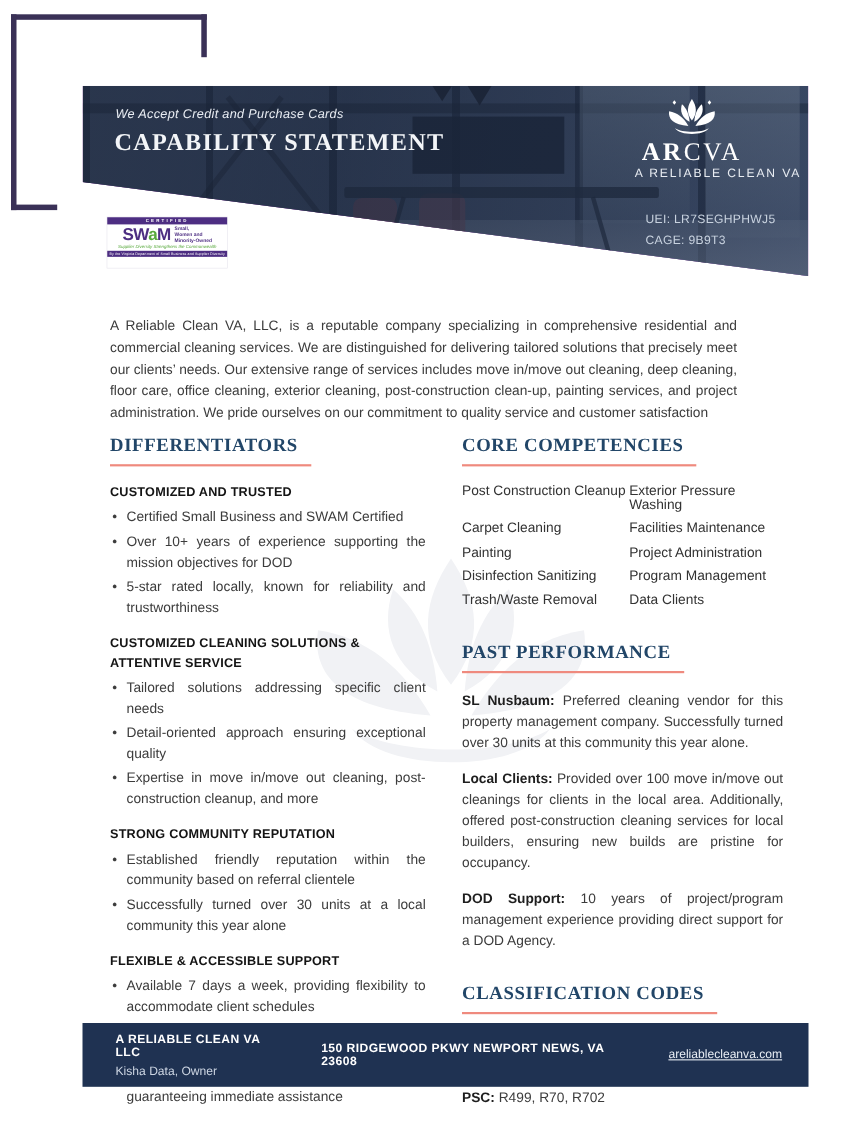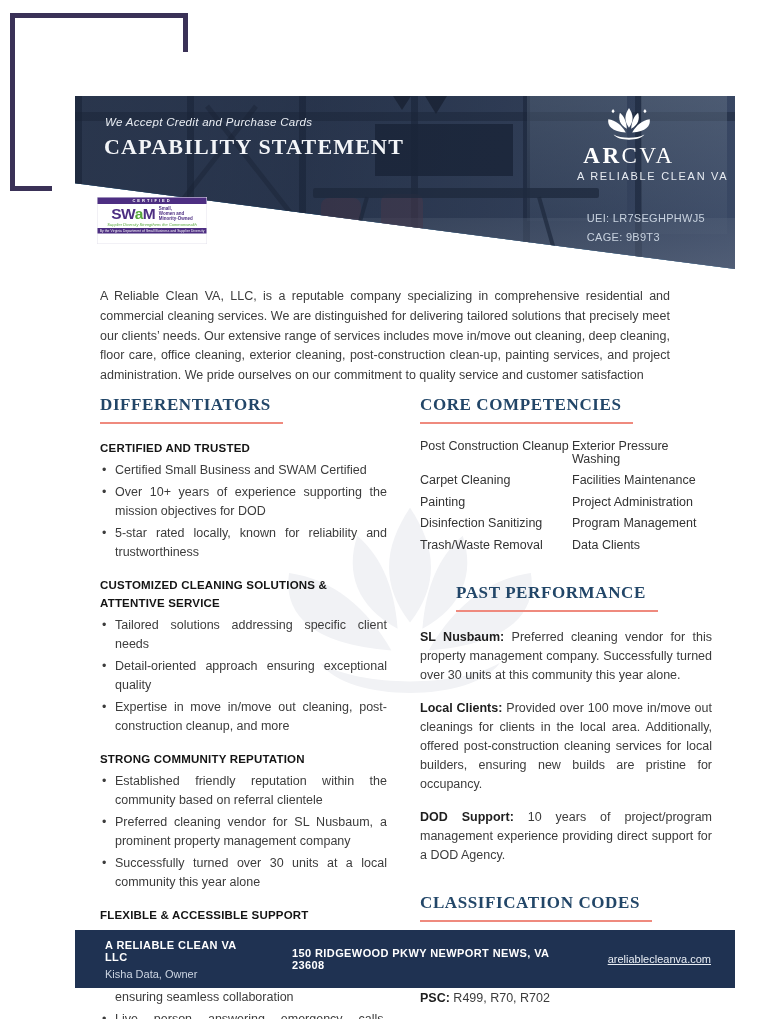--- a/index.html
+++ b/index.html
@@ -11,23 +11,23 @@
 
   
   .cf { position:absolute; background:#3a3157; }
   .cf-top    { left:10px;  top:13px;  width:178px; height:5px; }
   .cf-left   { left:10px;  top:13px;  width:5px;   height:178px; }
   .cf-right  { left:183px; top:13px;  width:5px;   height:39px; }
   .cf-bottom { left:10px;  top:186px; width:42px;  height:5px; }
 
   
   .hero {
-    position:absolute; left:75px; top:96px; width:660px; height:173px;
+    position:absolute; left:75px; top:78px; width:660px; height:173px;
     clip-path:polygon(0 0, 100% 0, 100% 100%, 0 50.5%);
-    background:#0369a1; overflow:hidden;
+    background:#a21caf; overflow:hidden;
   }
   .hero-photo { position:absolute; inset:0; }
   .ph { position:absolute; }
   .ph-base { inset:0; background:linear-gradient(100deg,#41526f 0%,#2e3d59 35%,#3a4a66 65%,#4d5f82 100%); }
   .ph-mullions { inset:0; background:repeating-linear-gradient(90deg, rgba(12,19,32,.55) 0 7px, rgba(255,255,255,.05) 7px 112px); }
   .ph-beam { left:0; top:16px; width:100%; height:9px; background:rgba(12,19,32,.5); }
   .ph-window1 { left:452px; top:0; width:100px; height:125px; background:linear-gradient(180deg, rgba(173,192,206,.45), rgba(126,146,166,.18)); }
   .ph-window2 { left:566px; top:0; width:86px; height:138px; background:linear-gradient(180deg, rgba(183,200,212,.5), rgba(140,158,176,.22)); }
   .ph-tv { left:300px; top:28px; width:138px; height:52px; background:#0c1422; opacity:.85; }
   .ph-floor { left:0; top:122px; width:100%; height:51px; background:linear-gradient(180deg, rgba(152,167,188,.4), rgba(196,206,219,.5)); }
@@ -94,21 +94,21 @@
   .bullets { list-style:none; }
   .bullets li {
     position:relative; padding-left:15px; font-size:12.5px; line-height:1.52;
     color:#3c3c3c; text-align:justify; margin-bottom:3px;
   }
   .bullets li::before { content:"•"; position:absolute; left:2px; top:0; color:#3c3c3c; }
 
   .comp-grid { display:grid; grid-template-columns:152px 1fr; row-gap:9px; font-size:12.5px; color:#333; margin-bottom:10px; }
   .comp-grid div { line-height:1.0; }
 
-  .pp-h { margin-top:22px;margin-left:36px; }
+  .pp-h { margin-top:22px; }
   .pp-item { font-size:12.5px; line-height:1.52; color:#3c3c3c; text-align:justify; margin-bottom:14px; }
   .pp-label { font-weight:700; color:#1e1e1e; }
 
   .cc-h { margin-top:14px; }
   .cc-line { font-size:12.5px; line-height:1.52; color:#3c3c3c; margin-bottom:13px; }
   .cc-label { font-weight:700; color:#1e1e1e; }
 
   
   .footer {
     position:absolute; left:75px; top:930px; width:660px; height:58px; z-index:2;
@@ -200,42 +200,41 @@
     <path d="M67 9 C71 21 67 32 54 39 C55 26 59 16 67 9 Z"></path>
     <path d="M11 21 C9 34 18 44 44 46 C36 32 25 23 11 21 Z"></path>
     <path d="M89 21 C91 34 82 44 56 46 C64 32 75 23 89 21 Z"></path>
     <path d="M21 50 C34 58 66 58 79 50 C70 63 30 63 21 50 Z"></path>
   </svg>
 
   <section class="col-left">
     <h2 class="section-h">DIFFERENTIATORS</h2>
 
     <div class="group">
-      <div class="group-title">CERTIFIED AND TRUSTED</div>
+      <div class="group-title">CUSTOMIZED AND TRUSTED</div>
       <ul class="bullets">
         <li>Certified Small Business and SWAM Certified</li>
         <li>Over 10+ years of experience supporting the mission objectives for DOD</li>
         <li>5-star rated locally, known for reliability and trustworthiness</li>
       </ul>
     </div>
 
     <div class="group">
       <div class="group-title">CUSTOMIZED CLEANING SOLUTIONS &amp; ATTENTIVE SERVICE</div>
       <ul class="bullets">
         <li>Tailored solutions addressing specific client needs</li>
         <li>Detail-oriented approach ensuring exceptional quality</li>
         <li>Expertise in move in/move out cleaning, post-construction cleanup, and more</li>
       </ul>
     </div>
 
     <div class="group">
       <div class="group-title">STRONG COMMUNITY REPUTATION</div>
       <ul class="bullets">
         <li>Established friendly reputation within the community based on referral clientele</li>
-        <li>Preferred cleaning vendor for SL Nusbaum, a prominent property management company</li>
         <li>Successfully turned over 30 units at a local community this year alone</li>
       </ul>
     </div>
 
     <div class="group">
       <div class="group-title">FLEXIBLE &amp; ACCESSIBLE SUPPORT</div>
       <ul class="bullets">
         <li>Available 7 days a week, providing flexibility to accommodate client schedules</li>
         <li>Streamlined system for scheduling services, ensuring seamless collaboration</li>
         <li>Live person answering emergency calls, guaranteeing immediate assistance</li>

